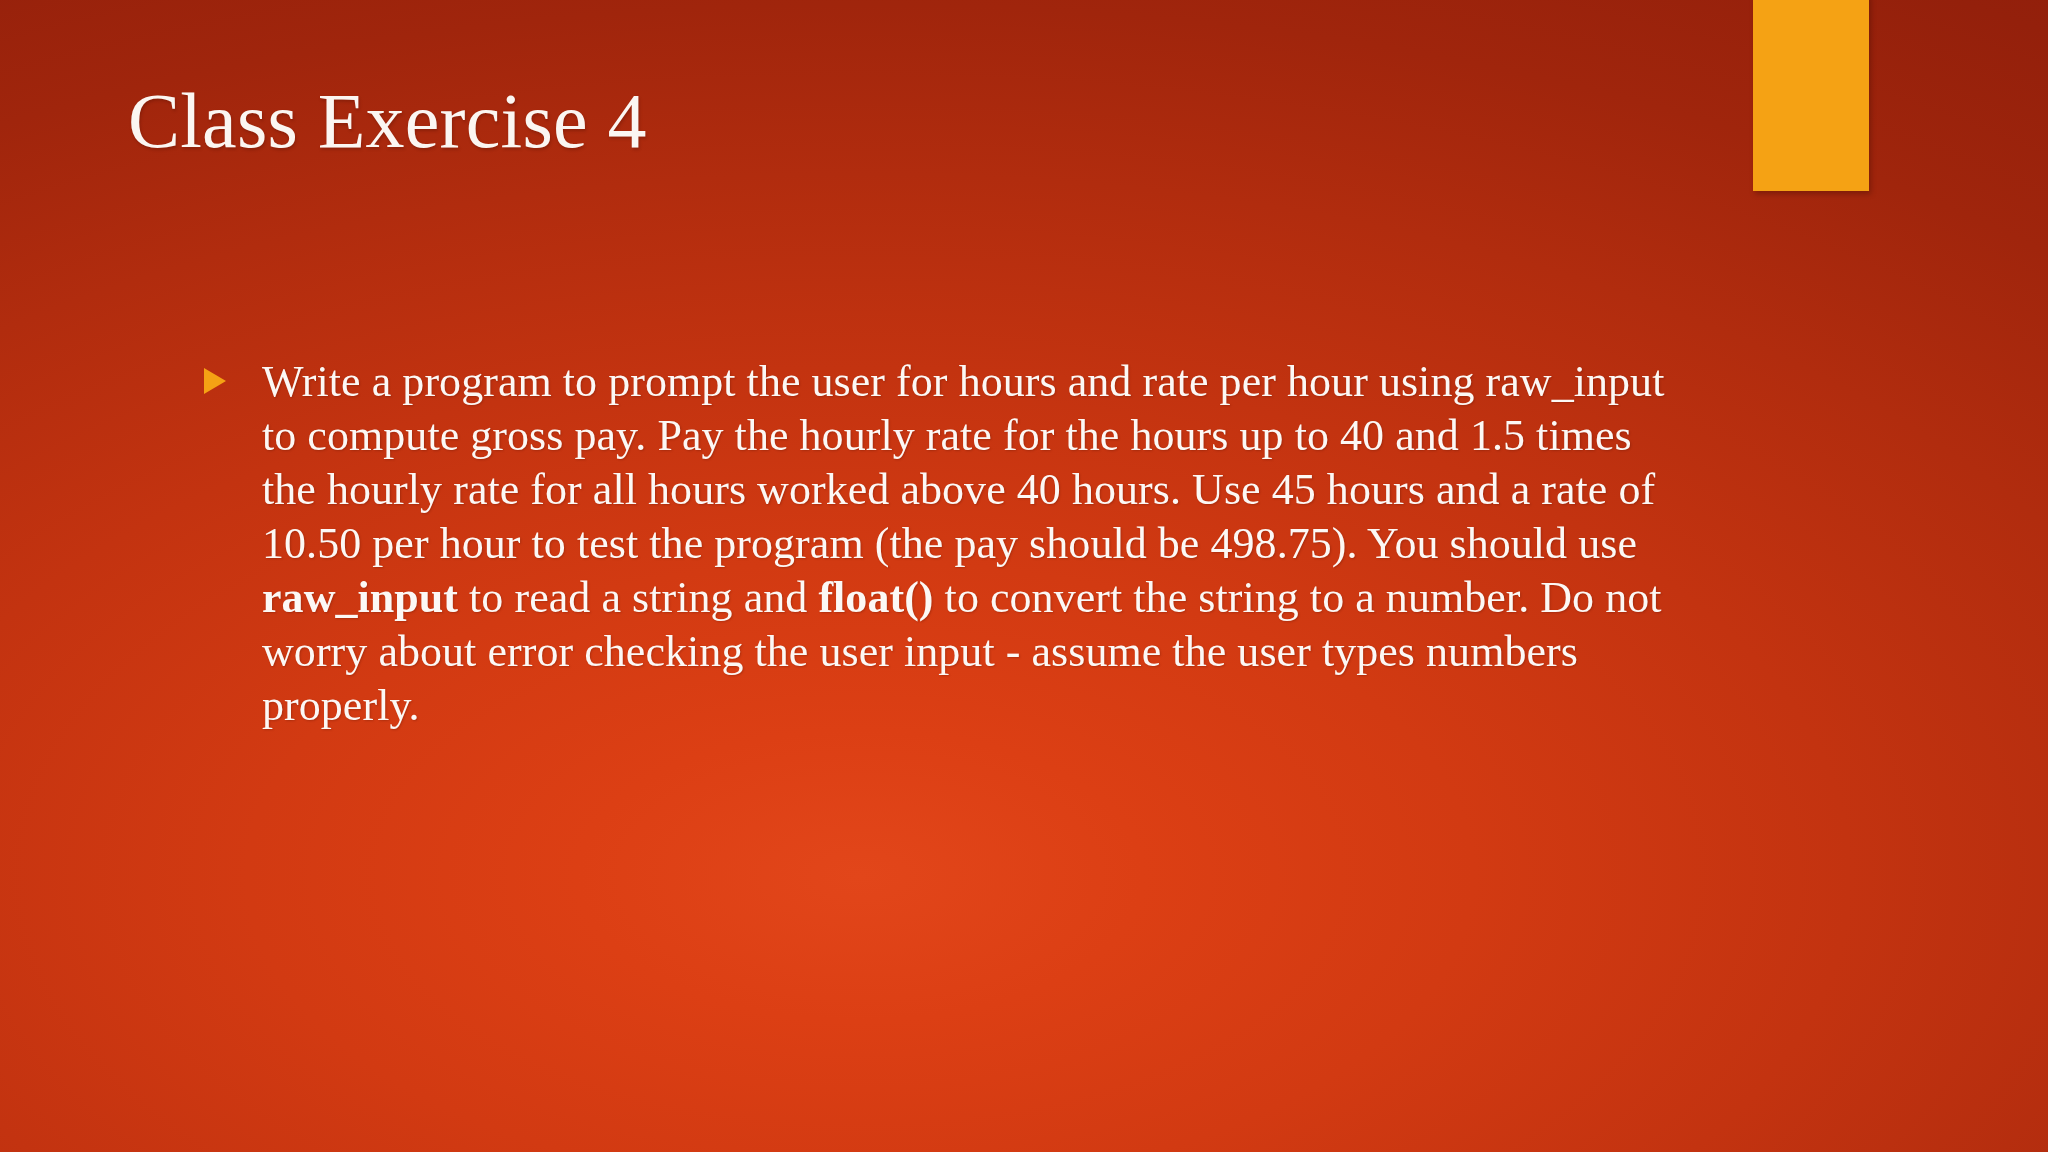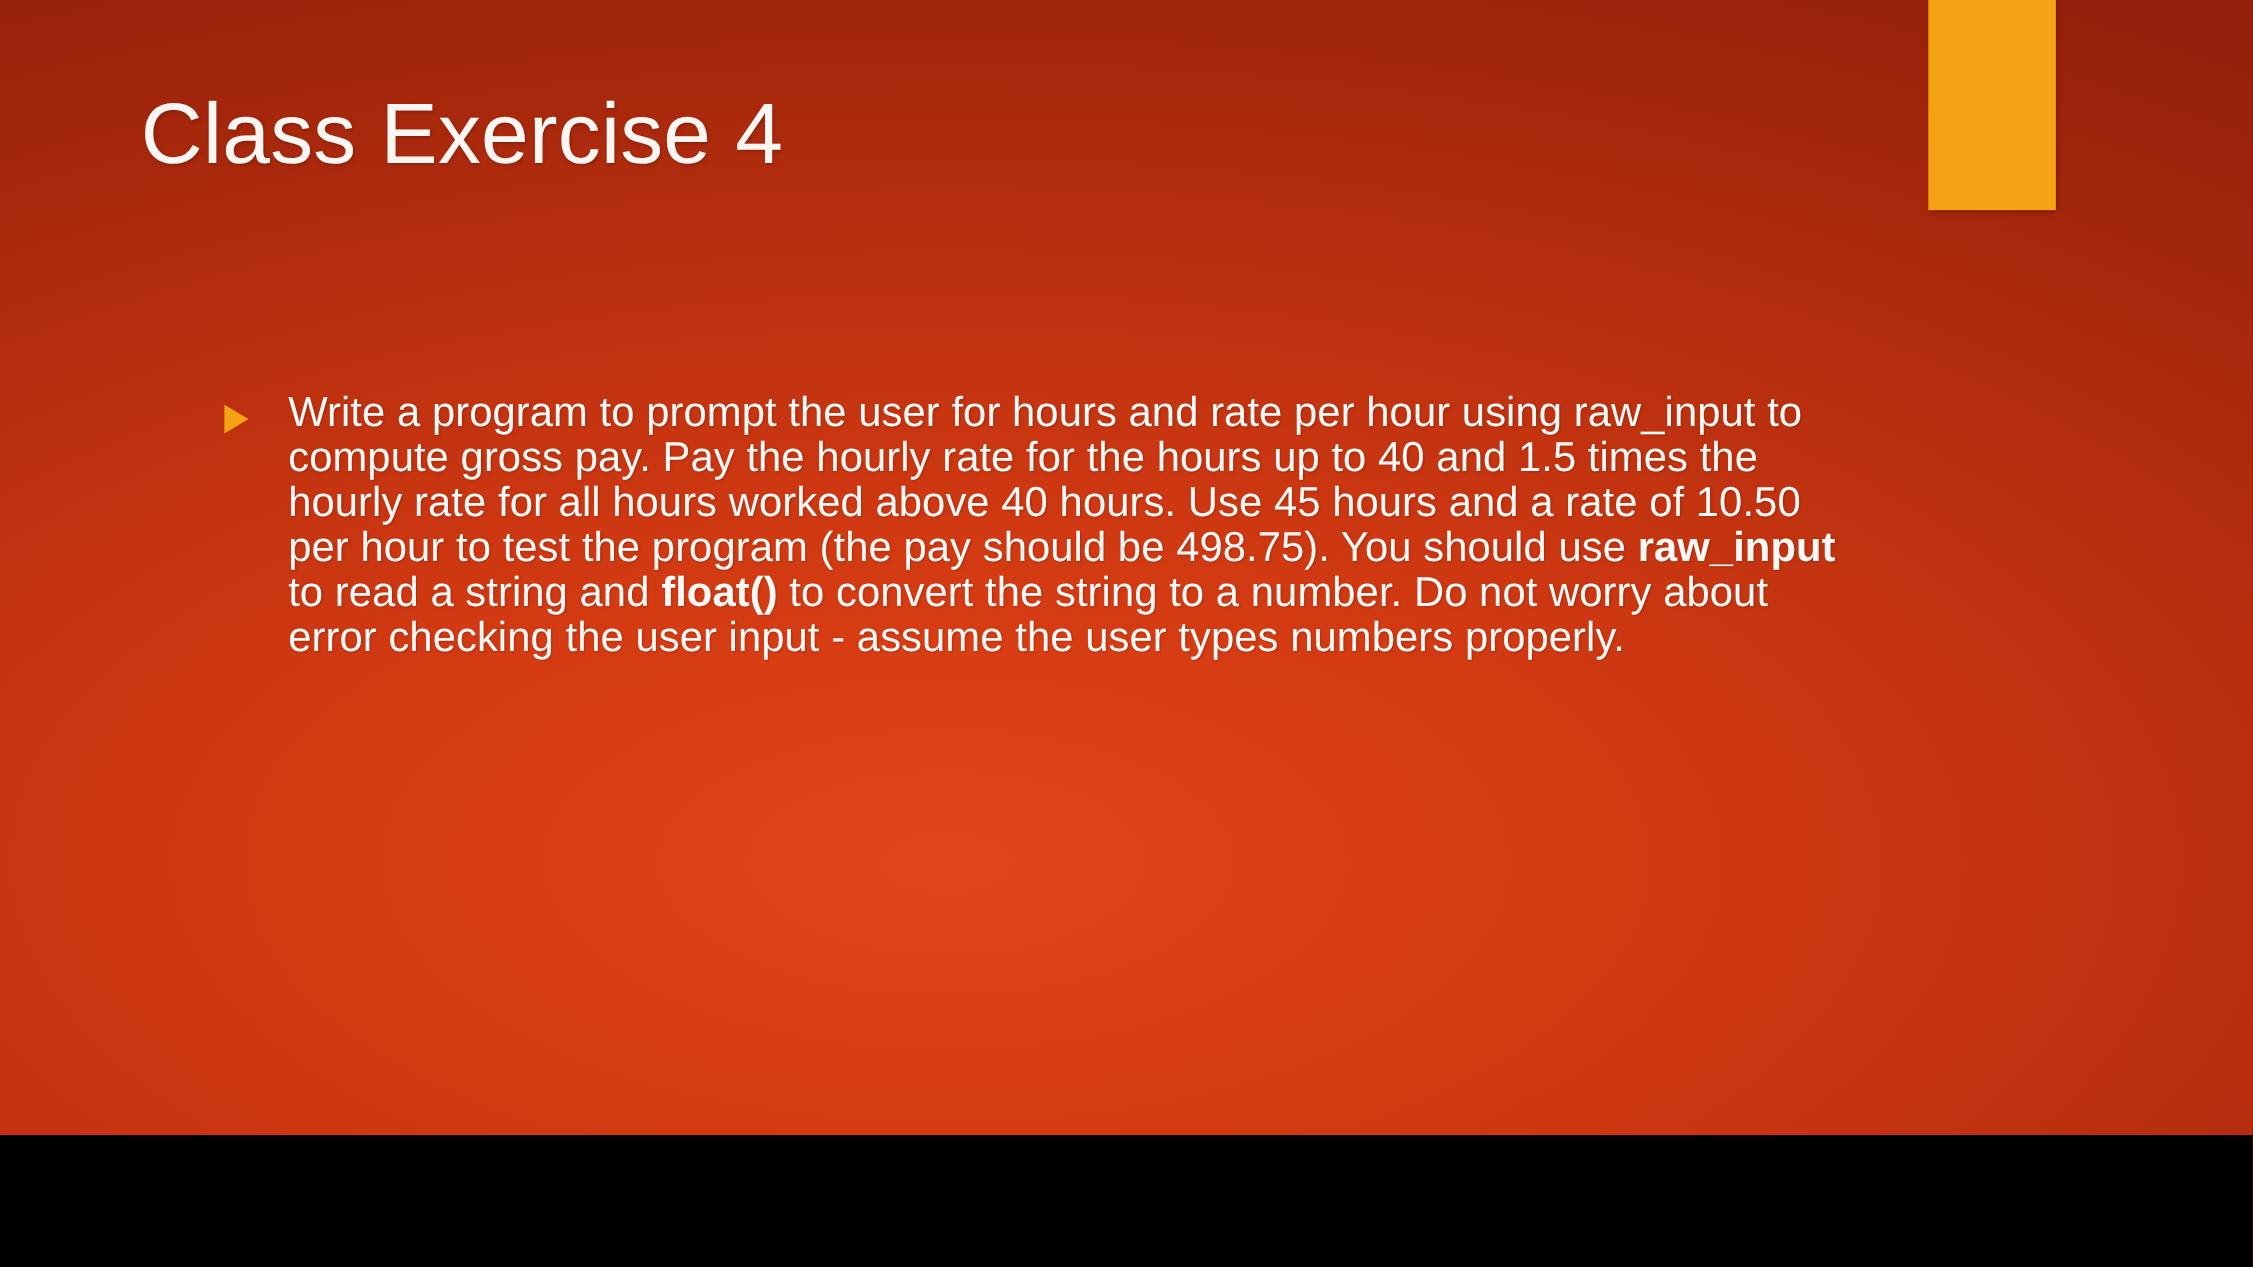--- a/index.html
+++ b/index.html
@@ -4,23 +4,23 @@
 <style>
   html, body {
     margin: 0;
     padding: 0;
     background: #000;
   }
 
   #slide {
     position: relative;
     width: 2048px;
-    height: 1032px;
+    height: 1152px;
     overflow: hidden;
-    font-family: Liberation Sans, sans-serif;
+    font-family: Liberation Serif, serif;
     
     background-color: #A82B12;
     background-image:
       radial-gradient(115% 105% at 42% 76%,
         #E2461A 0%,
         #DC3F14 12%,
         #D23A12 26%,
         #C33310 42%,
         #B12C0E 58%,
         #A0250C 72%,
@@ -73,23 +73,23 @@
     top: 13px;
     width: 0;
     height: 0;
     border-top: 13px solid transparent;
     border-bottom: 13px solid transparent;
     border-left: 22px solid #F5A214;
   }
 
   .bullet-text {
     color: #FCF8F5;
-    font-size: 38px;
+    font-size: 44px;
     font-weight: 400;
-    line-height: 41px;
+    line-height: 54px;
     letter-spacing: 0.05px;
     width: 1425px;
     text-shadow: 1px 1px 2px rgba(74, 14, 4, 0.26);
   }
 
   .bullet-text b {
     font-weight: 700;
   }
 </style>
 </head>

